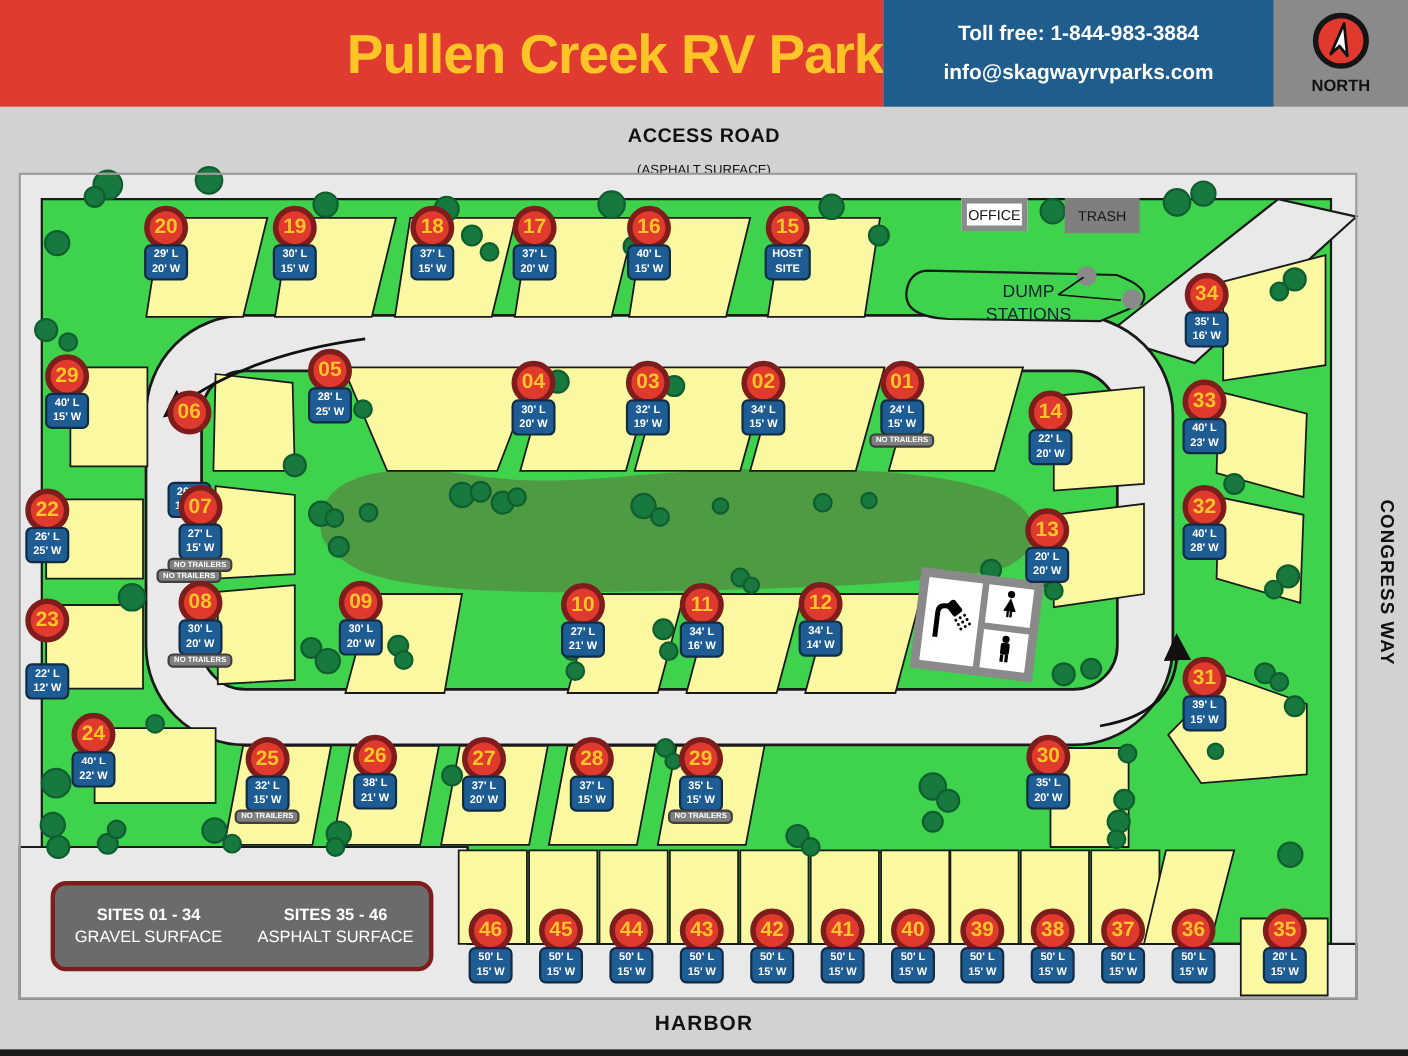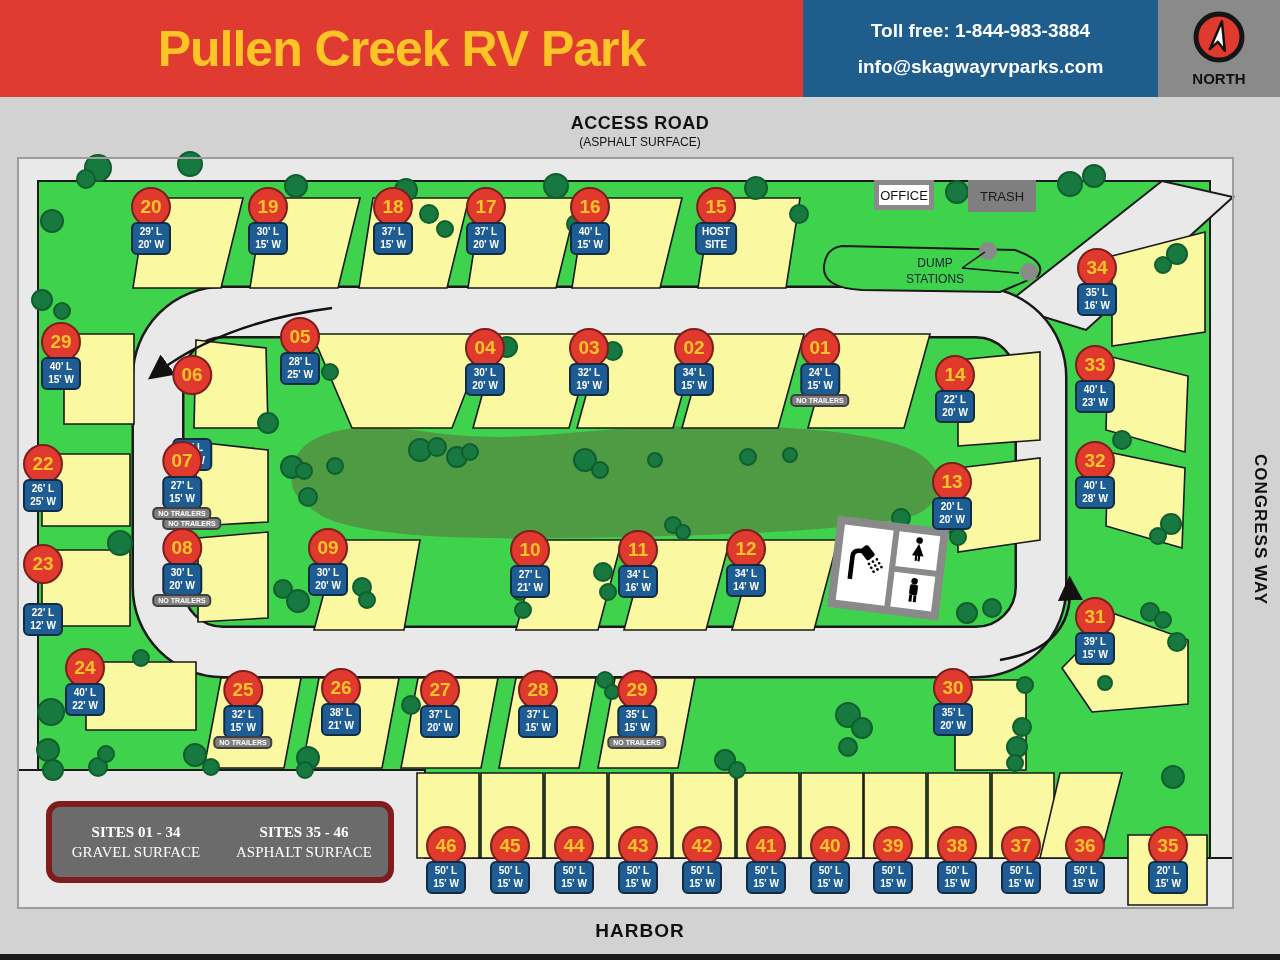--- a/index.html
+++ b/index.html
@@ -1,59 +1,59 @@
 <!DOCTYPE html>
 <html><head>
 <meta charset="utf-8">
 <style>
   html,body{margin:0;padding:0;background:#b9b9b9;}
   #canvas{position:relative;width:1280px;height:960px;background:#D2D2D2;overflow:hidden;
           font-family:"Liberation Sans",sans-serif;}
   
   #hdr-red{position:absolute;left:0;top:0;width:803px;height:97px;background:#E03B30;
-           display:flex;align-items:center;justify-content:center;}
+           display:flex;align-items:center;justify-content:flex-end;}
   #hdr-title{color:#FFC426;font-size:50px;font-weight:800;letter-spacing:-1px;white-space:nowrap;}
   #hdr-blue{position:absolute;left:803px;top:0;width:355px;height:97px;background:#1E5D8C;
             display:flex;flex-direction:column;align-items:center;justify-content:center;gap:14px;}
   #hdr-blue div{color:#fff;font-size:19px;font-weight:bold;}
   #hdr-gray{position:absolute;left:1158px;top:0;width:122px;height:97px;background:#8A8A8A;
             display:flex;flex-direction:column;align-items:center;justify-content:center;}
   #north-label{color:#111;font-size:15px;font-weight:bold;margin-top:2px;}
   
   .roadcap{position:absolute;text-align:center;color:#111;}
   #access{left:440px;top:113px;width:400px;}
   #access .l1{font-size:18px;font-weight:bold;letter-spacing:.5px;}
-  #access .l2{font-size:12px;margin-top:1px;}
+  #access .l2{font-size:12px;margin-top:13px;}
   #congress{left:1236px;top:420px;width:34px;height:220px;writing-mode:vertical-rl;
             font-size:17px;font-weight:600;letter-spacing:1px;}
   #harbor{left:440px;top:920px;width:400px;font-size:19px;font-weight:600;letter-spacing:1px;}
   
   #mapsvg{position:absolute;left:0;top:0;z-index:1;}
   
   #office-box{position:absolute;left:874px;top:180px;width:60px;height:30px;background:#fff;
      border:5px solid #8A8A8A;box-sizing:border-box;display:flex;align-items:center;justify-content:center;
      font-size:13px;color:#111;z-index:3;}
   #trash-box{position:absolute;left:968px;top:180px;width:68px;height:32px;background:#7F7F7F;
      display:flex;align-items:center;justify-content:center;font-size:13px;color:#1a1a1a;z-index:3;}
-  #dump-label{position:absolute;left:875px;top:256px;width:120px;text-align:center;font-size:12px;
+  #dump-label{position:absolute;left:875px;top:256px;width:120px;text-align:center;font-size:16px;
      color:#123;line-height:1.3;z-index:3;}
   #restrooms{position:absolute;left:832px;top:522px;width:112px;height:92px;background:#8A8A8A;
      transform:rotate(7deg);z-index:3;display:flex;padding:8px;box-sizing:border-box;gap:6px;}
   #restrooms .col{display:flex;flex-direction:column;gap:6px;flex:1;}
   #restrooms .cell{background:#fff;flex:1;display:flex;align-items:center;justify-content:center;}
   
   #legend{position:absolute;left:46px;top:801px;width:348px;height:82px;background:#6B6B6B;
-     border:6px solid #7f1d1d;border-radius:14px;z-index:3;display:flex;align-items:center;box-sizing:border-box;font-family:Liberation Serif, serif;}
+     border:4px solid #7f1d1d;border-radius:14px;z-index:3;display:flex;align-items:center;box-sizing:border-box;}
   #legend .col{flex:1;text-align:center;color:#fff;line-height:1.35;}
   #legend .t{font-weight:bold;font-size:15px;}
   #legend .s{font-size:15px;}
   
   .site{position:absolute;display:flex;flex-direction:column;align-items:center;
         transform:translateX(-50%);z-index:6;}
-  .scircle{width:40px;height:40px;border-radius:50%;background:#E0392E;border:2px solid #7f1d1d;
+  .scircle{width:40px;height:40px;border-radius:50%;background:#E0392E;border:5px solid #7f1d1d;
      box-sizing:border-box;color:#FFC426;font-weight:bold;font-size:19px;display:flex;
      align-items:center;justify-content:center;}
   .stag{margin-top:-5px;background:#1E5D94;border:2px solid #122B45;border-radius:6px;color:#fff;
      font-size:10px;font-weight:bold;line-height:1.25;padding:2px 5px;text-align:center;white-space:nowrap;}
   .snt{margin-top:-2px;background:#7F7F7F;border:2px solid #3F3F3F;border-radius:5px;color:#fff;
      font-size:7px;font-weight:bold;padding:1px 4px;white-space:nowrap;}
   #footerline{position:absolute;left:0;top:954px;width:1280px;height:6px;background:#1a1a1a;}
 </style>
 </head>
 <body>
@@ -321,21 +321,21 @@
         <div class="stag">32' L<br>19' W</div>
       </div>
       <div class="site" style="left: 485px; top: 328px;">
         <div class="scircle">04</div>
         <div class="stag">30' L<br>20' W</div>
       </div>
       <div class="site" style="left: 300px; top: 317px;">
         <div class="scircle">05</div>
         <div class="stag">28' L<br>25' W</div>
       </div>
-      <div class="site" style="left: 192px; top: 355px; gap: 48px;">
+      <div class="site" style="left: 172px; top: 355px; gap: 48px;">
         <div class="scircle">06</div>
         <div class="stag">26' L<br>15' W</div>
         <div class="snt">NO TRAILERS</div>
       </div>
       <div class="site" style="left: 182px; top: 441px;">
         <div class="scircle">07</div>
         <div class="stag">27' L<br>15' W</div>
         <div class="snt">NO TRAILERS</div>
       </div>
       <div class="site" style="left: 182px; top: 528px;">

